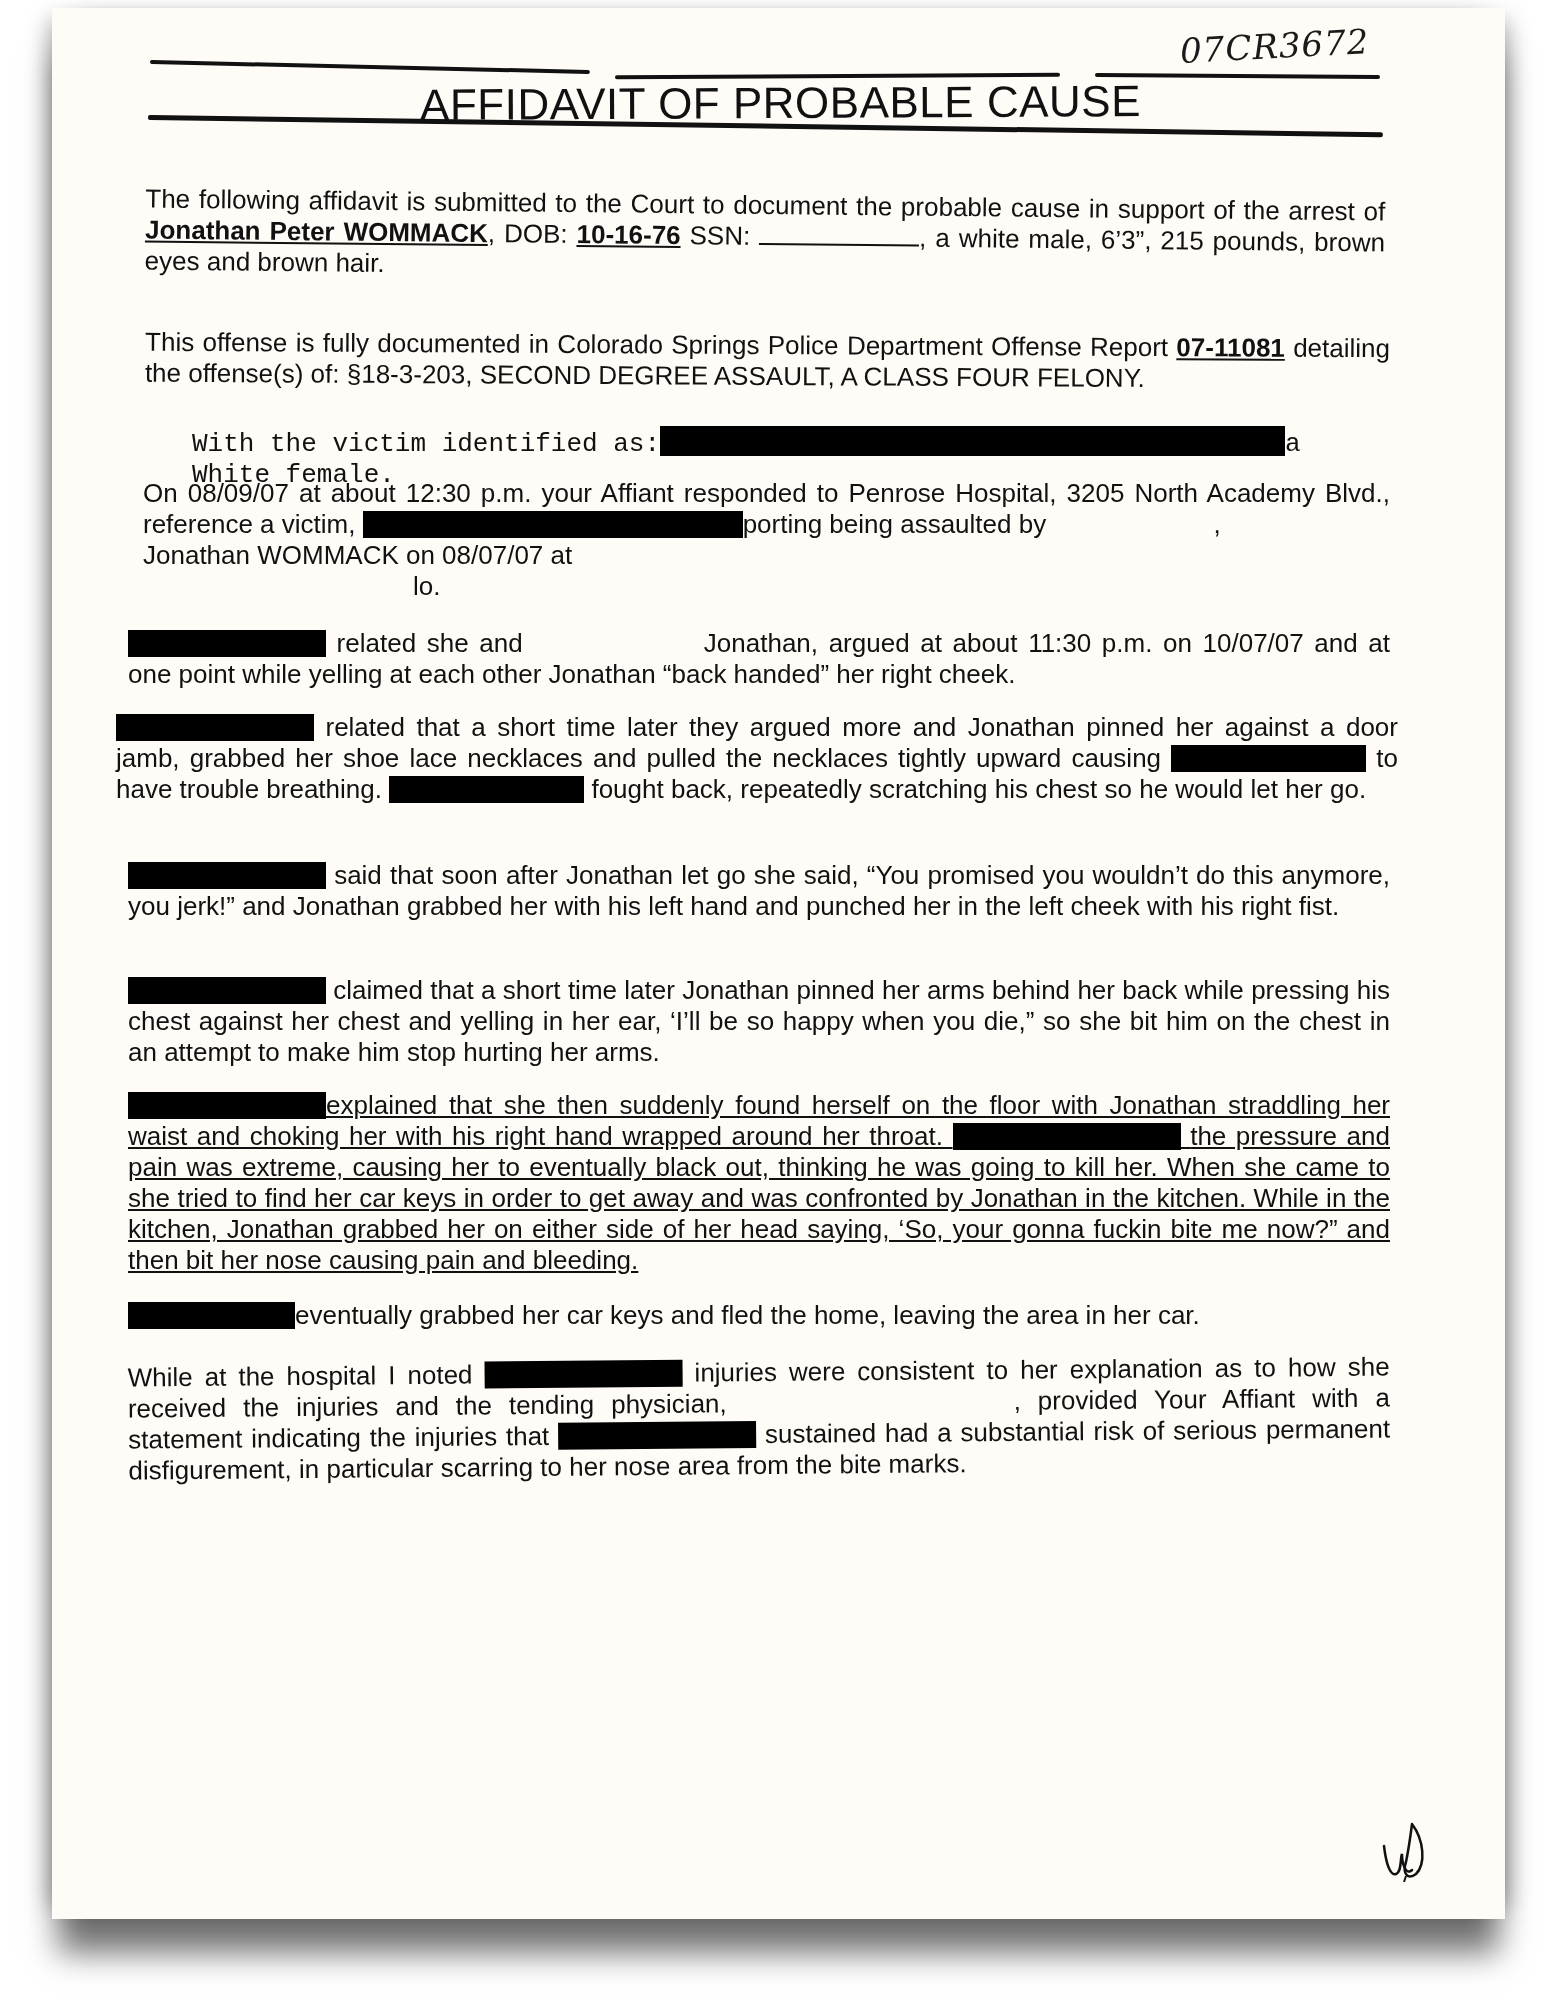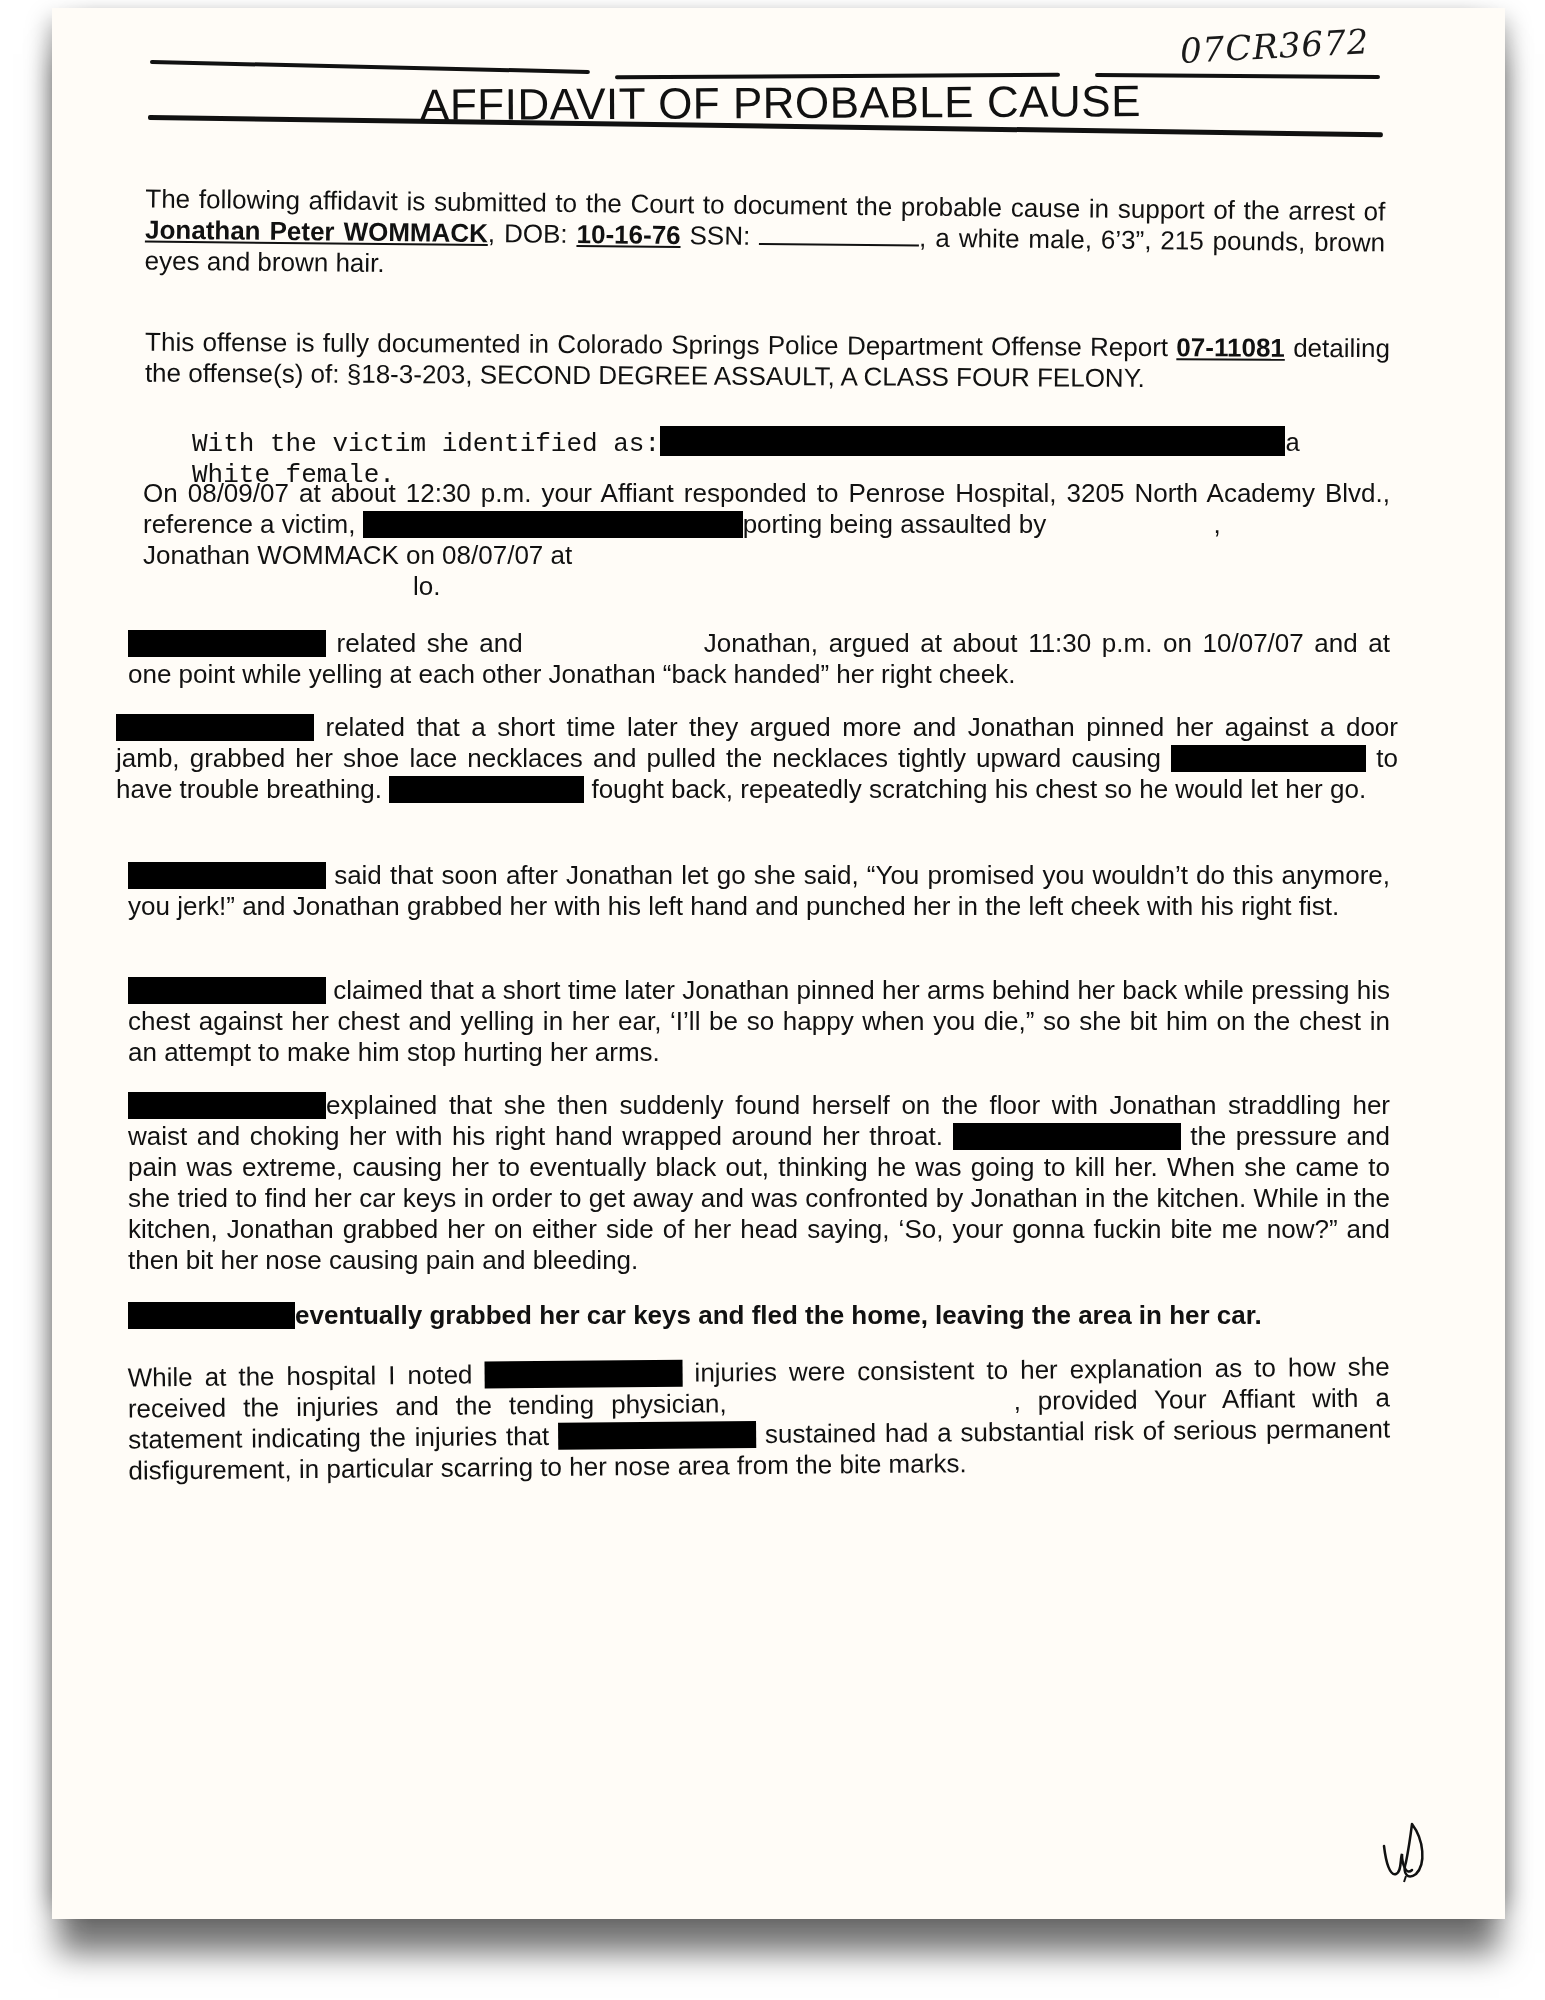--- a/index.html
+++ b/index.html
@@ -143,27 +143,27 @@
 <div class="para" style="left:128px; top:860px; width:1262px;">
   <span class="redact" style="width:198px;"></span>
   <span>said that soon after Jonathan let go she said, “You promised you wouldn’t do this anymore, you jerk!” and Jonathan grabbed her with his left hand and punched her in the left cheek with his right fist.</span>
 </div>
 
 <div class="para" style="left:128px; top:975px; width:1262px;">
   <span class="redact" style="width:198px;"></span>
   <span>claimed that a short time later Jonathan pinned her arms behind her back while pressing his chest against her chest and yelling in her ear, ‘I’ll be so happy when you die,” so she bit him on the chest in an attempt to make him stop hurting her arms.</span>
 </div>
 
-<div class="para" style="left:128px; top:1090px; width:1262px;">
+<div class="para" style="left:128px; top:1090px; width:1262px;text-decoration:underline;">
   <span class="redact" style="width:198px;"></span><span>explained that she then suddenly found herself on the floor with Jonathan straddling her waist and choking her with his right hand wrapped around her throat.</span>
   <span class="redact" style="width:228px;"></span>
   <span>the pressure and pain was extreme, causing her to eventually black out, thinking he was going to kill her.  When she came to she tried to find her car keys in order to get away and was confronted by Jonathan in the kitchen.  While in the kitchen, Jonathan grabbed her on either side of her head saying, ‘So, your gonna fuckin bite me now?” and then bit her nose causing pain and bleeding.</span>
 </div>
 
-<div class="para" style="left:128px; top:1300px; width:1262px; text-align:left;font-weight:bold;">
+<div class="para" style="left:128px; top:1300px; width:1262px; text-align:left;">
   <span class="redact" style="width:167px;"></span><span>eventually grabbed her car keys and fled the home, leaving the area in her car.</span>
 </div>
 
 <div class="para" style="left:128px; top:1357px; width:1262px; transform:rotate(-0.5deg);">
   <span>While at the hospital I noted</span>
   <span class="redact" style="width:198px;"></span>
   <span>injuries were consistent to her explanation as to how she received the injuries and the tending physician,</span>
   <span class="gap" style="width:270px;"></span><span>, provided Your Affiant with a statement indicating the injuries that</span>
   <span class="redact" style="width:198px;"></span>
   <span>sustained had a substantial risk of serious permanent disfigurement, in particular scarring to her nose area from the bite marks.</span>

